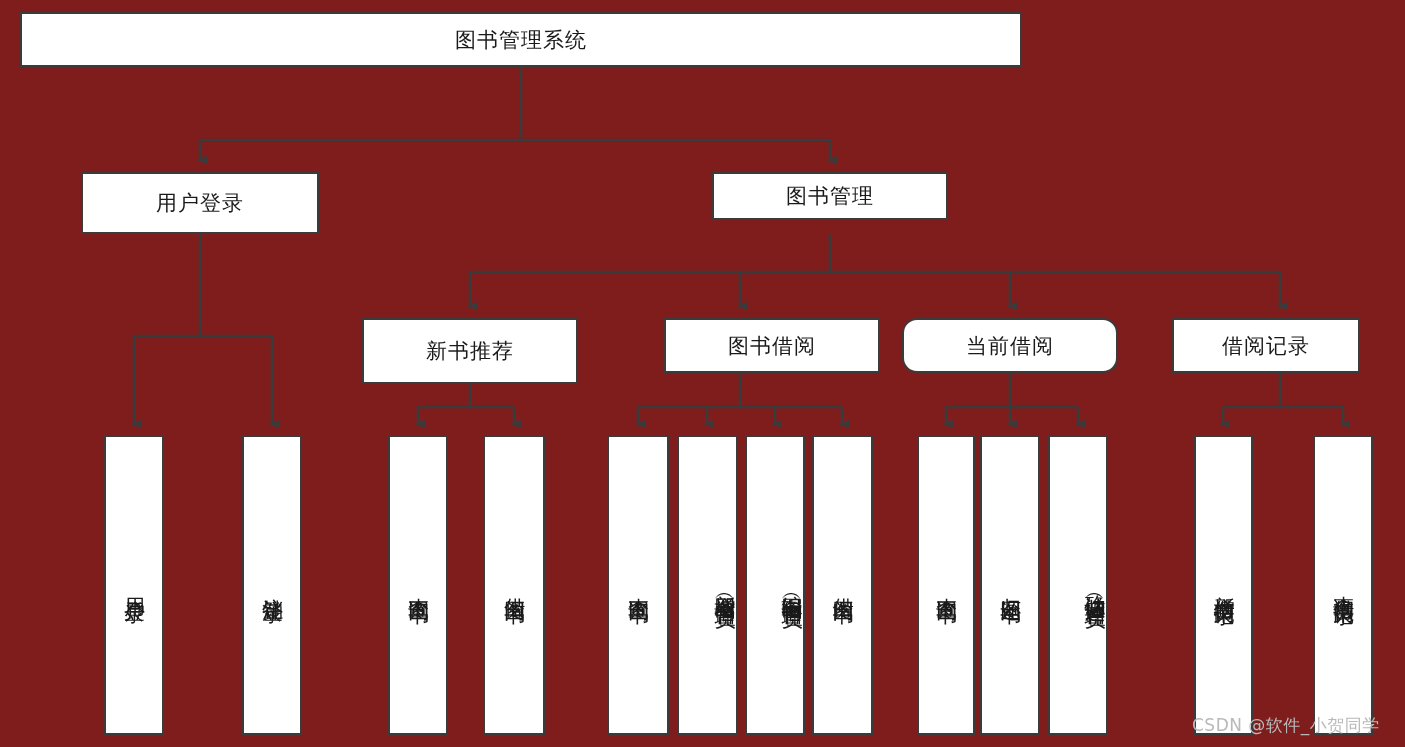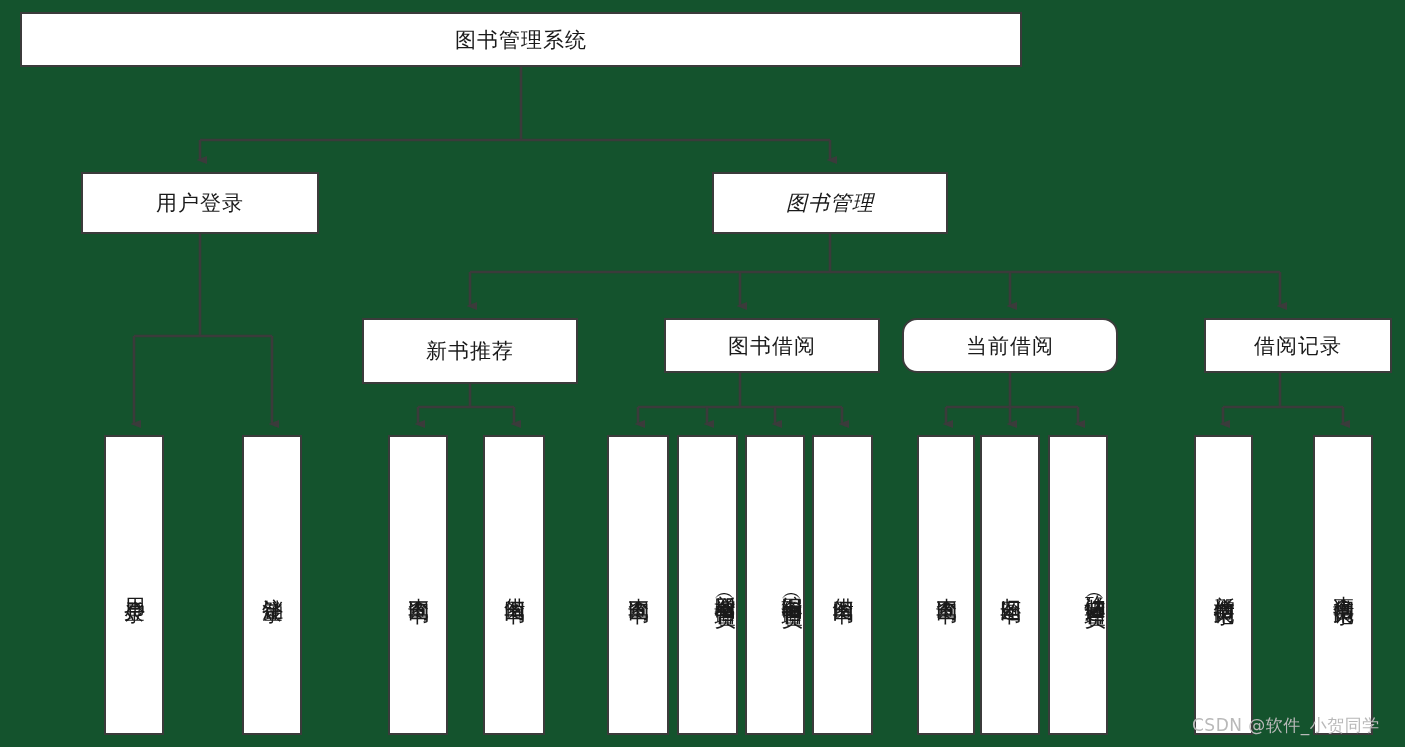--- a/index.html
+++ b/index.html
@@ -7,21 +7,21 @@
     padding: 0;
     background: #ffffff;
   }
   body {
     font-family: "DejaVu Sans", "Liberation Sans", sans-serif;
   }
   #canvas {
     position: relative;
     width: 1405px;
     height: 747px;
-    background: #14532d;
+    background: #7f1d1d;
     overflow: hidden;
   }
   svg.edges {
     position: absolute;
     left: 0;
     top: 0;
     width: 1405px;
     height: 747px;
     pointer-events: none;
   }
@@ -114,27 +114,27 @@
       <path d="M1223,407 L1343,407"></path>
       <path d="M1223,407 L1223,424" marker-end="url(#arrow)"></path>
       <path d="M1343,407 L1343,424" marker-end="url(#arrow)"></path>
     </g>
   </svg>
 
   <div class="node node-h" id="root-node" style="left: 20px; top: 12px; width: 1002px; height: 55px;">图书管理系统</div>
 
   <div id="level1-layer">
       <div class="node node-h" style="left: 81px; top: 172px; width: 238px; height: 62px;">用户登录</div>
-      <div class="node node-h" style="left: 712px; top: 172px; width: 236px; height: 62px; font-style: italic;">图书管理</div>
+      <div class="node node-h" style="left: 712px; top: 172px; width: 236px; height: 48px;">图书管理</div>
     </div>
   <div id="level2-layer">
       <div class="node node-h" style="left: 362px; top: 318px; width: 216px; height: 66px;">新书推荐</div>
       <div class="node node-h" style="left: 632px; top: 318px; width: 216px; height: 55px; margin-left: 32px;">图书借阅</div>
       <div class="node node-h" style="left: 902px; top: 318px; width: 216px; height: 55px; border-radius: 15px;">当前借阅</div>
-      <div class="node node-h" style="left: 1172px; top: 318px; width: 188px; height: 55px; margin-left: 32px;">借阅记录</div>
+      <div class="node node-h" style="left: 1172px; top: 318px; width: 188px; height: 55px;">借阅记录</div>
     </div>
   <div id="leaf-layer">
       <div class="node node-v mid" style="left: 104px; top: 435px; width: 60px; height: 300px;">用户登录</div>
       <div class="node node-v mid" style="left: 242px; top: 435px; width: 60px; height: 300px;">注销登录</div>
       <div class="node node-v mid" style="left: 388px; top: 435px; width: 60px; height: 300px;">查询图书</div>
       <div class="node node-v mid" style="left: 483px; top: 435px; width: 62px; height: 300px;">借阅图书</div>
       <div class="node node-v mid" style="left: 607px; top: 435px; width: 62px; height: 300px;">查询图书</div>
       <div class="node node-v" style="left: 677px; top: 435px; width: 61px; height: 300px;">新增图书（管理员）</div>
       <div class="node node-v" style="left: 745px; top: 435px; width: 60px; height: 300px;">编辑图书（管理员）</div>
       <div class="node node-v mid" style="left: 812px; top: 435px; width: 61px; height: 300px;">借阅图书</div>

